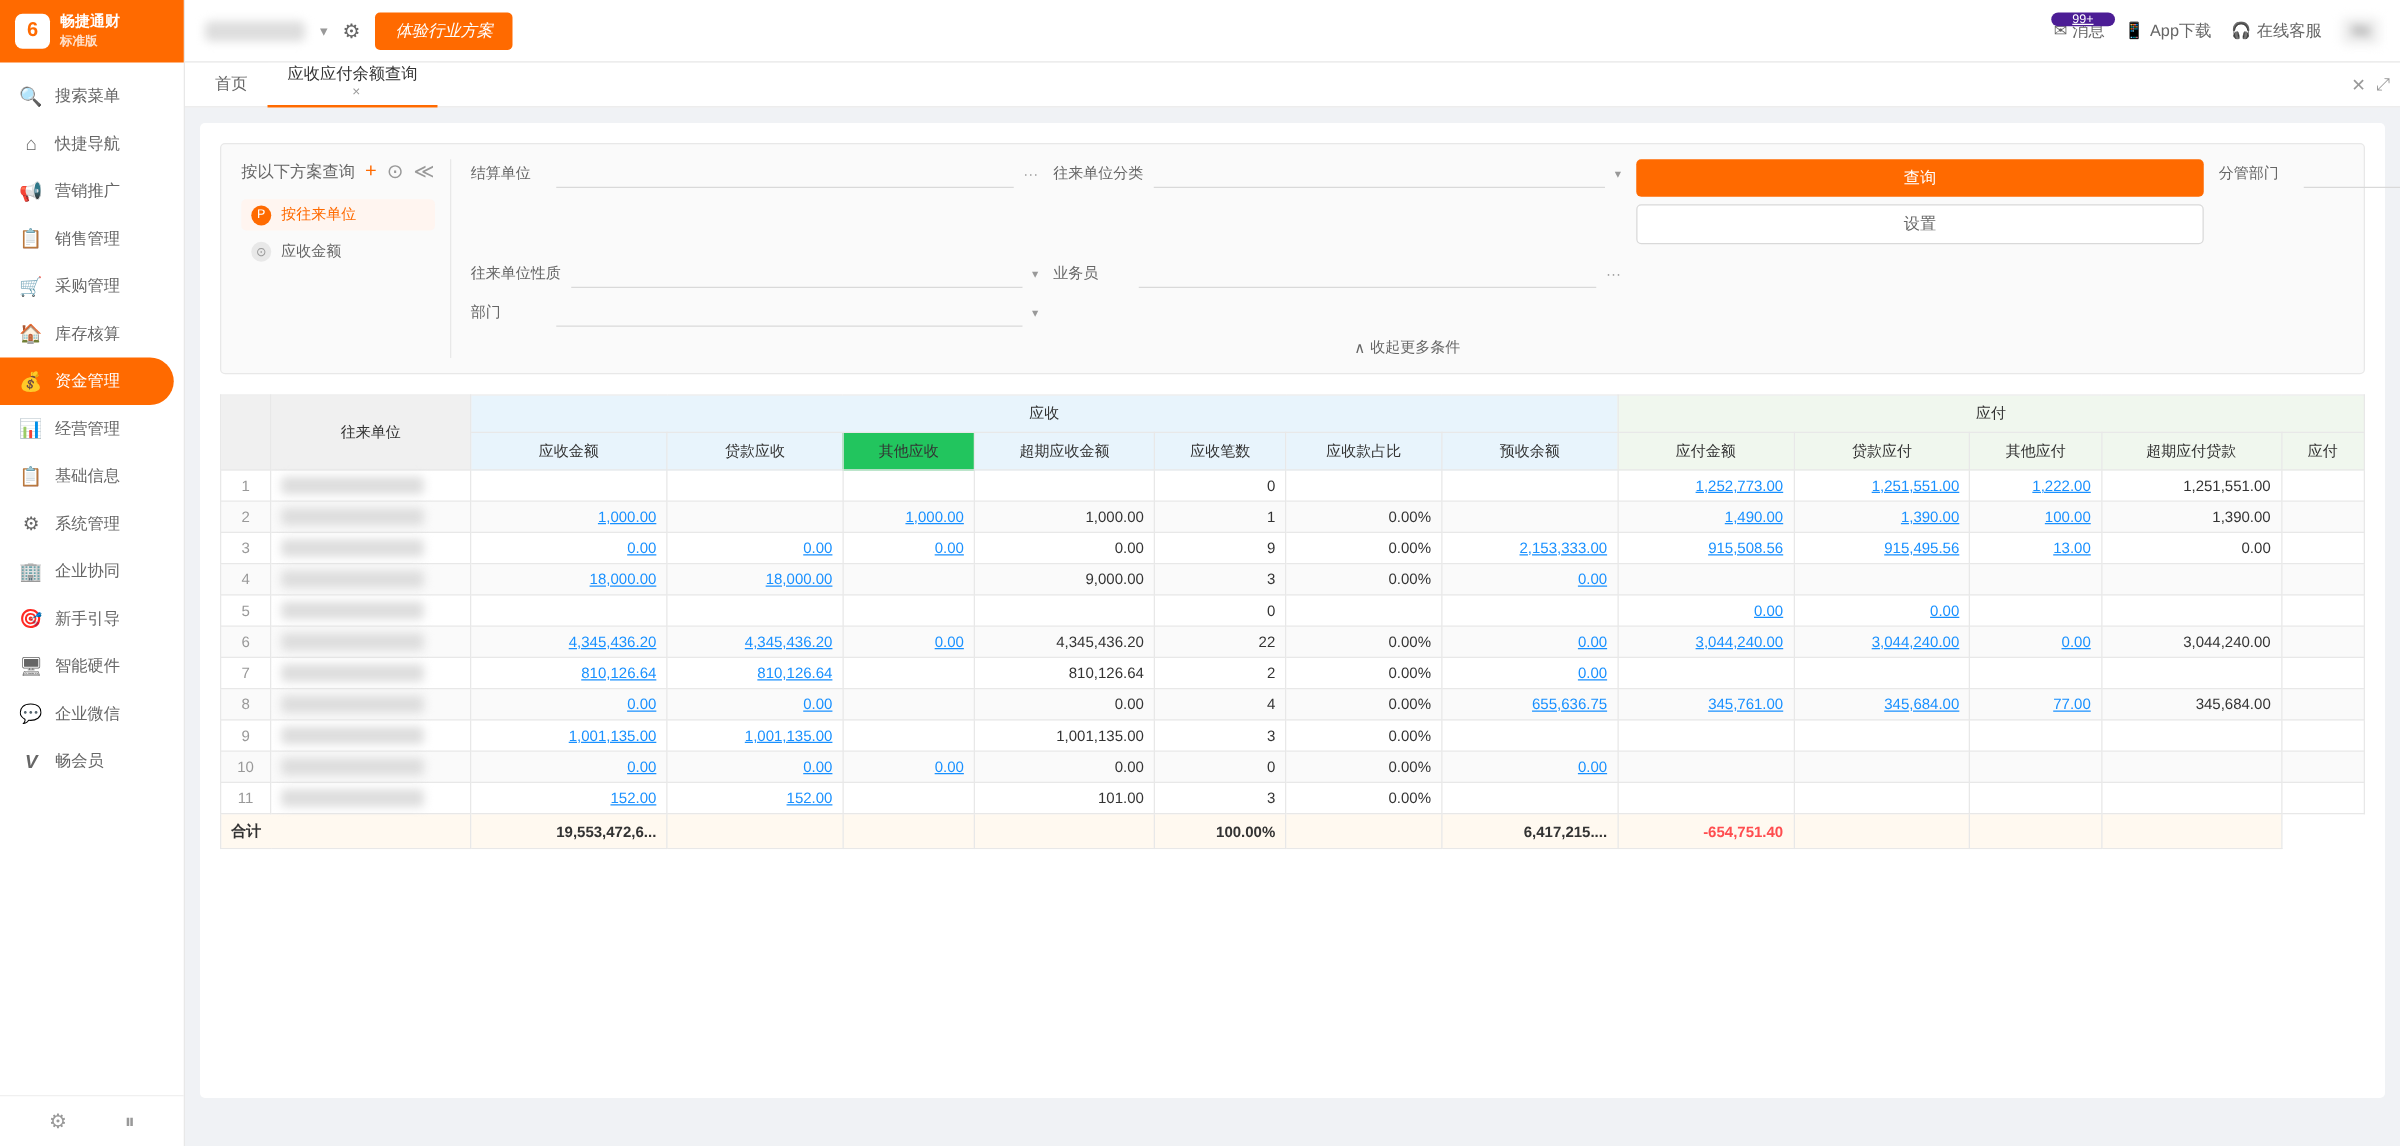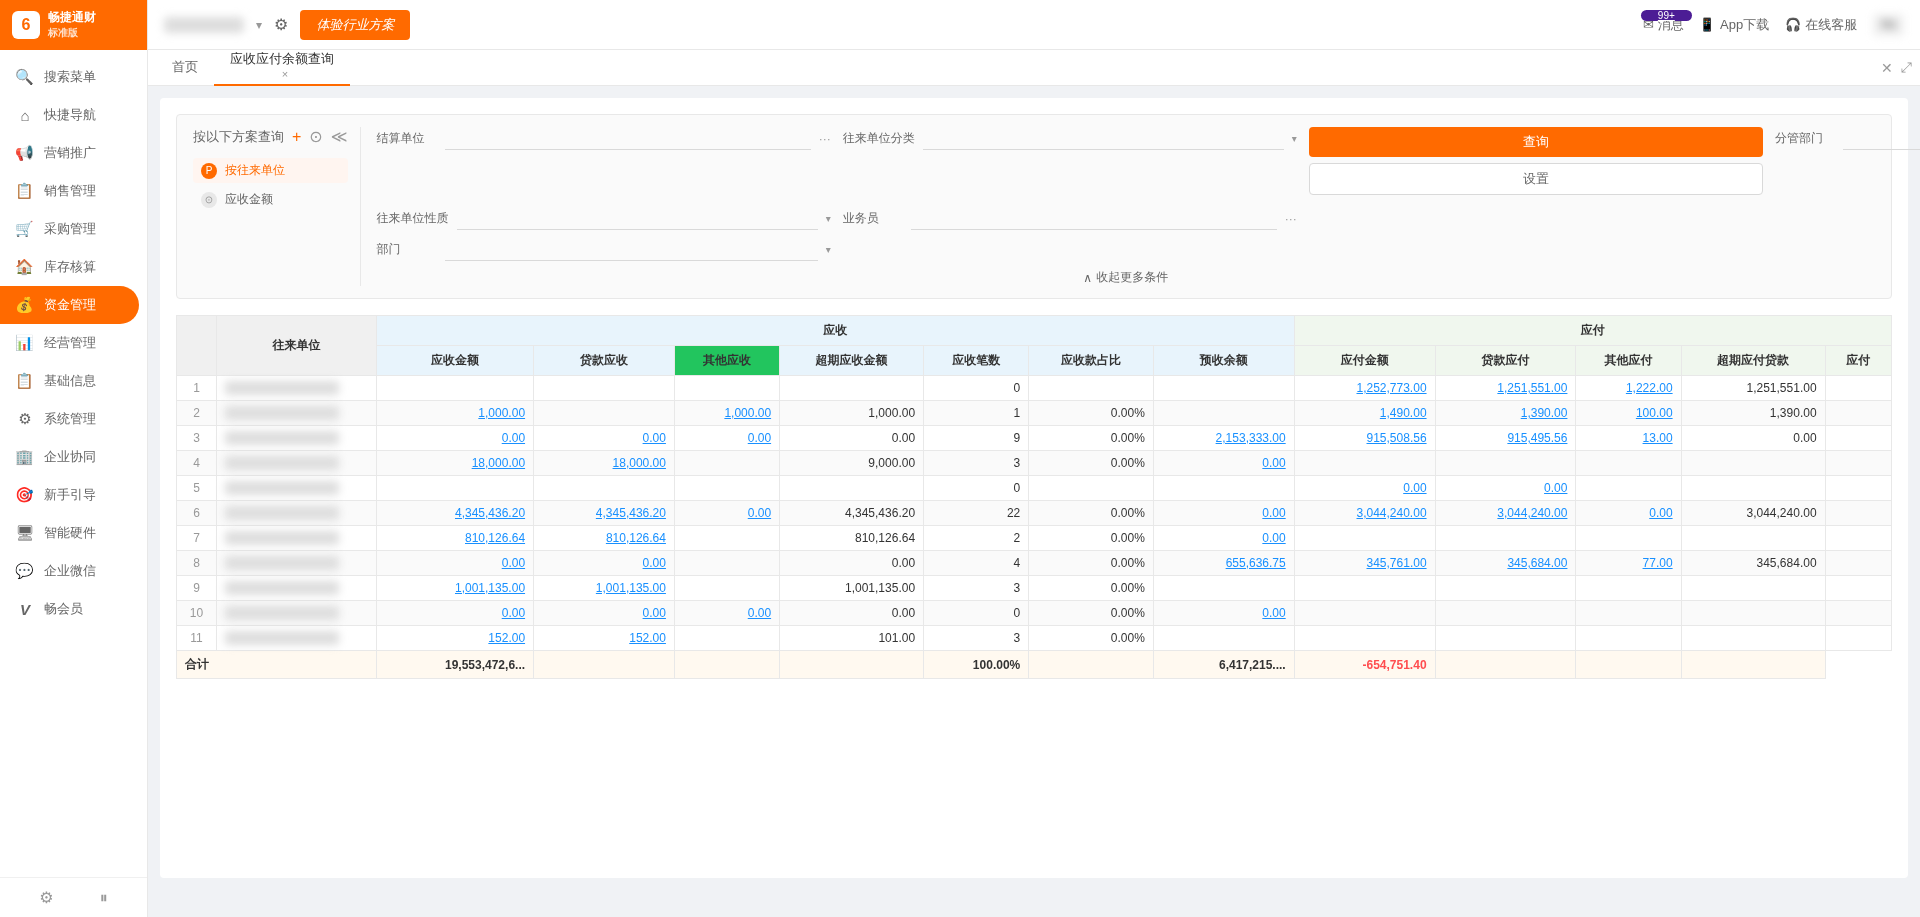--- a/index.html
+++ b/index.html
@@ -93,21 +93,21 @@
     .filter-collapse-row { display: flex; align-items: center; justify-content: center; margin-top: 8px; cursor: pointer; color: #666; font-size: 12px; gap: 4px; }
 
     .query-btn-col { display: flex; flex-direction: column; gap: 6px; }
     .btn-query { background: #ff6a00; color: #fff; border: none; padding: 6px 20px; border-radius: 4px; cursor: pointer; font-size: 13px; }
     .btn-setting { background: #fff; color: #666; border: 1px solid #d9d9d9; padding: 6px 20px; border-radius: 4px; cursor: pointer; font-size: 13px; }
 
     
     .table-container { overflow-x: auto; }
     table { width: 100%; border-collapse: collapse; font-size: 12px; }
     thead tr th {
-      background: #f5f5f5; border: 1px solid #e8e8e8; padding: 6px 8px; text-align: center; font-weight: bold; color: #333; white-space: nowrap;
+      background: #f5f5f5; border: 1px solid #e8e8e8; padding: 6px 8px; text-align: center; font-weight: normal; color: #333; white-space: nowrap;
     }
     thead tr.group-header th { background: #f0f0f0; }
     tbody tr td {
       border: 1px solid #e8e8e8; padding: 5px 8px; text-align: right; white-space: nowrap; color: #333;
     }
     tbody tr td:first-child { text-align: center; color: #999; }
     tbody tr td.name-cell { text-align: left; }
     tbody tr:nth-child(even) { background: #fafafa; }
     .cell-link { color: #1890ff; text-decoration: underline; cursor: pointer; }
     .tfoot-row td { background: #fff9f0; font-weight: bold; border: 1px solid #e8e8e8; padding: 5px 8px; text-align: right; }

